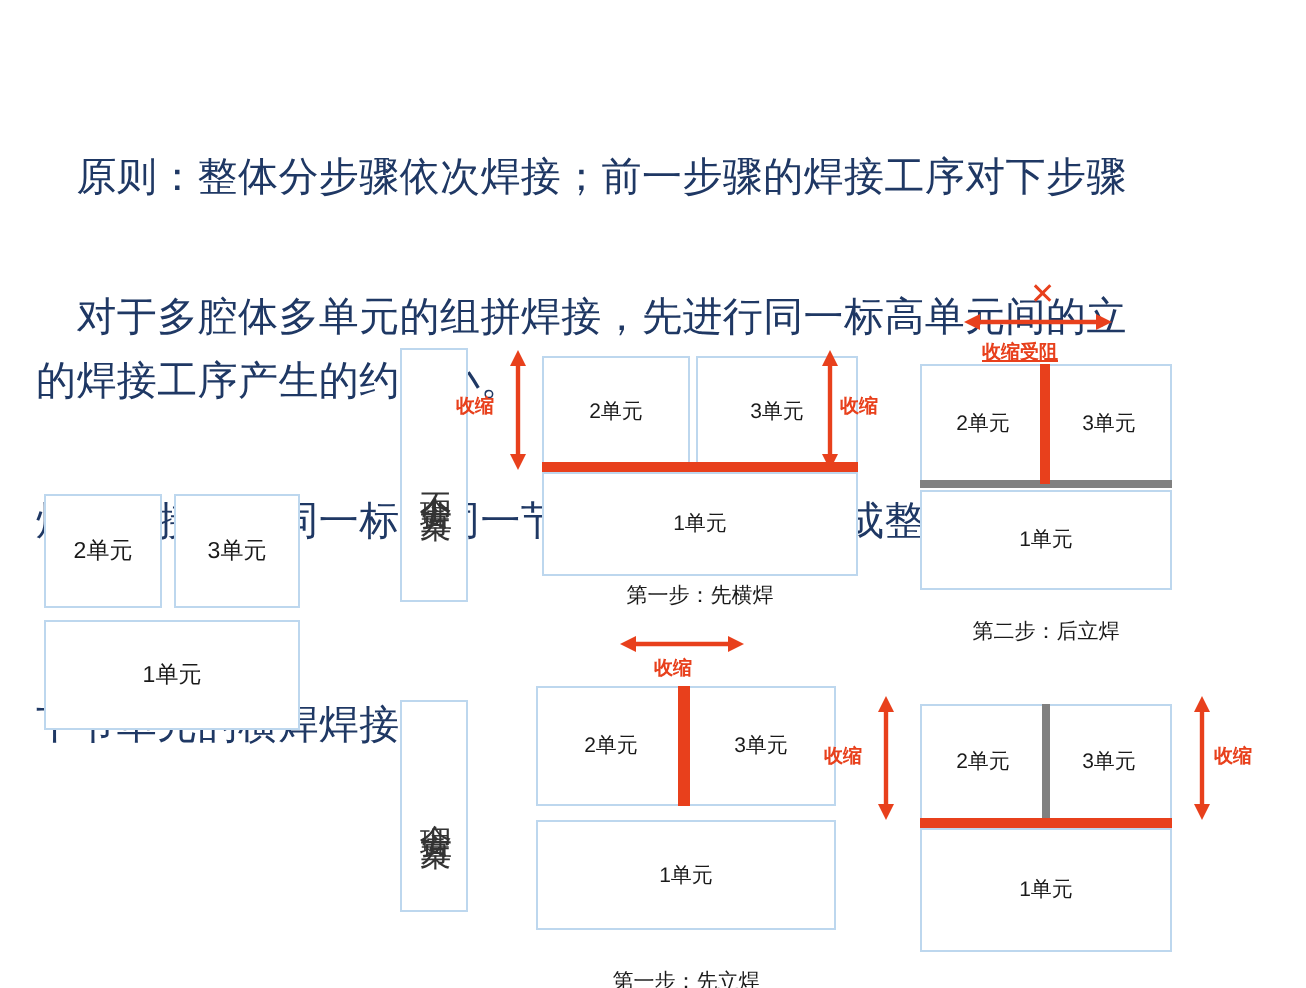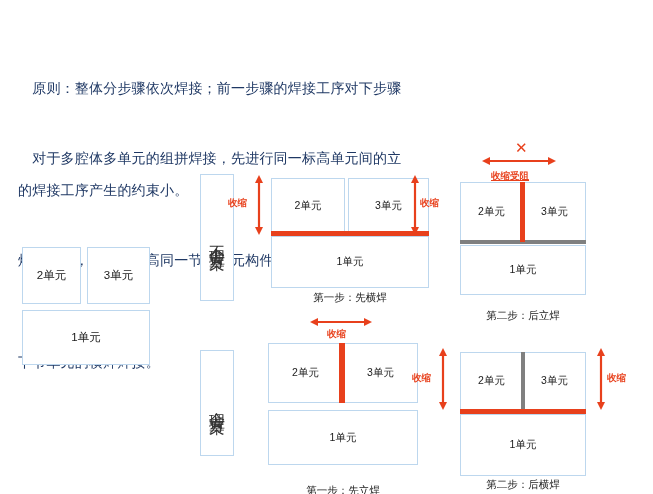--- a/index.html
+++ b/index.html
@@ -11,21 +11,21 @@
     position:relative;
     overflow:hidden;
   }
   .stage{position:absolute;left:0;top:0;width:653px;height:494px;}
 
   
   .para{
     position:absolute;
     color:#1F3864;
     font-family:"Liberation Serif","DejaVu Serif",serif;
-    font-size:14px;
+    font-size:20px;
     line-height:34px;
     letter-spacing:0.2px;
     white-space:pre;
   }
   #para1{left:18px;top:4px;}
   #para2{left:18px;top:74px;}
 
   
   .legend-box{
     position:absolute;
@@ -226,16 +226,15 @@
 
     <div class="anno" style="left:176px;top:18px;">
       <svg width="10" height="62" viewBox="0 0 10 62" aria-hidden="true">
         <line x1="5" y1="6" x2="5" y2="56" stroke="#E8401C" stroke-width="2.2"></line>
         <polygon points="5,0 1,8 9,8" fill="#E8401C"></polygon>
         <polygon points="5,62 1,54 9,54" fill="#E8401C"></polygon>
       </svg>
     </div>
     <div class="anno-label" style="left:187px;top:42px;">收缩</div>
 
-    <div class="caption" style="left:40px;top:148px;width:126px;">第二步：后横焊</div>
   </div>
 
 </div>
 
 </body></html>

